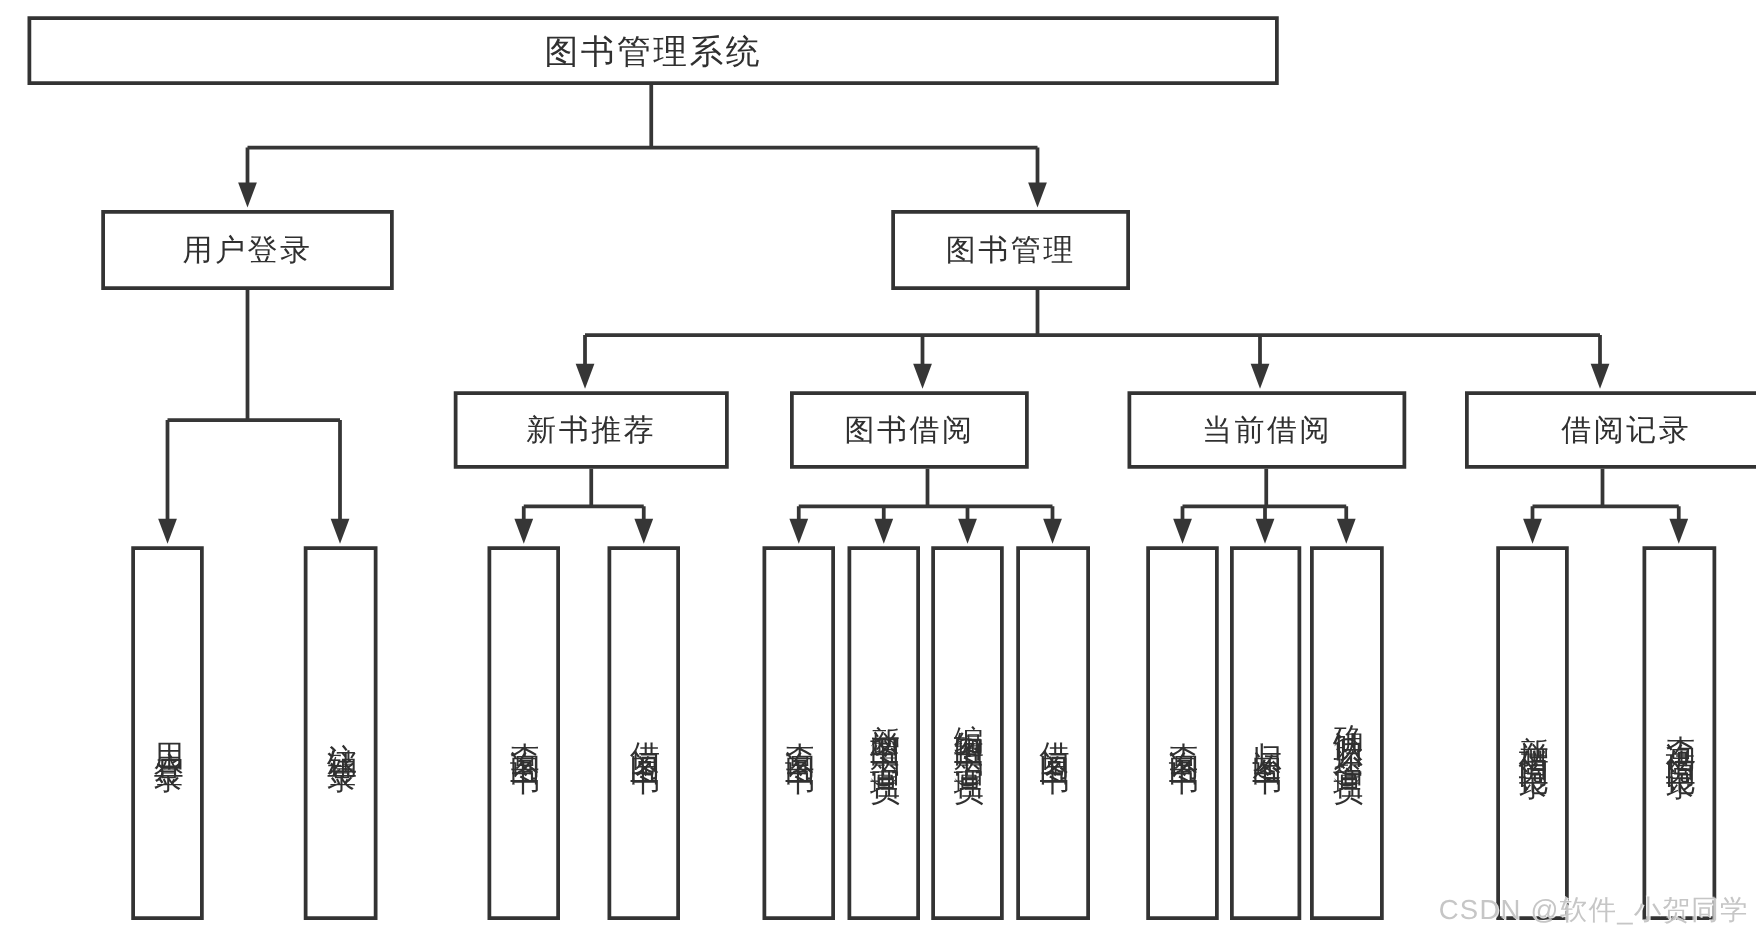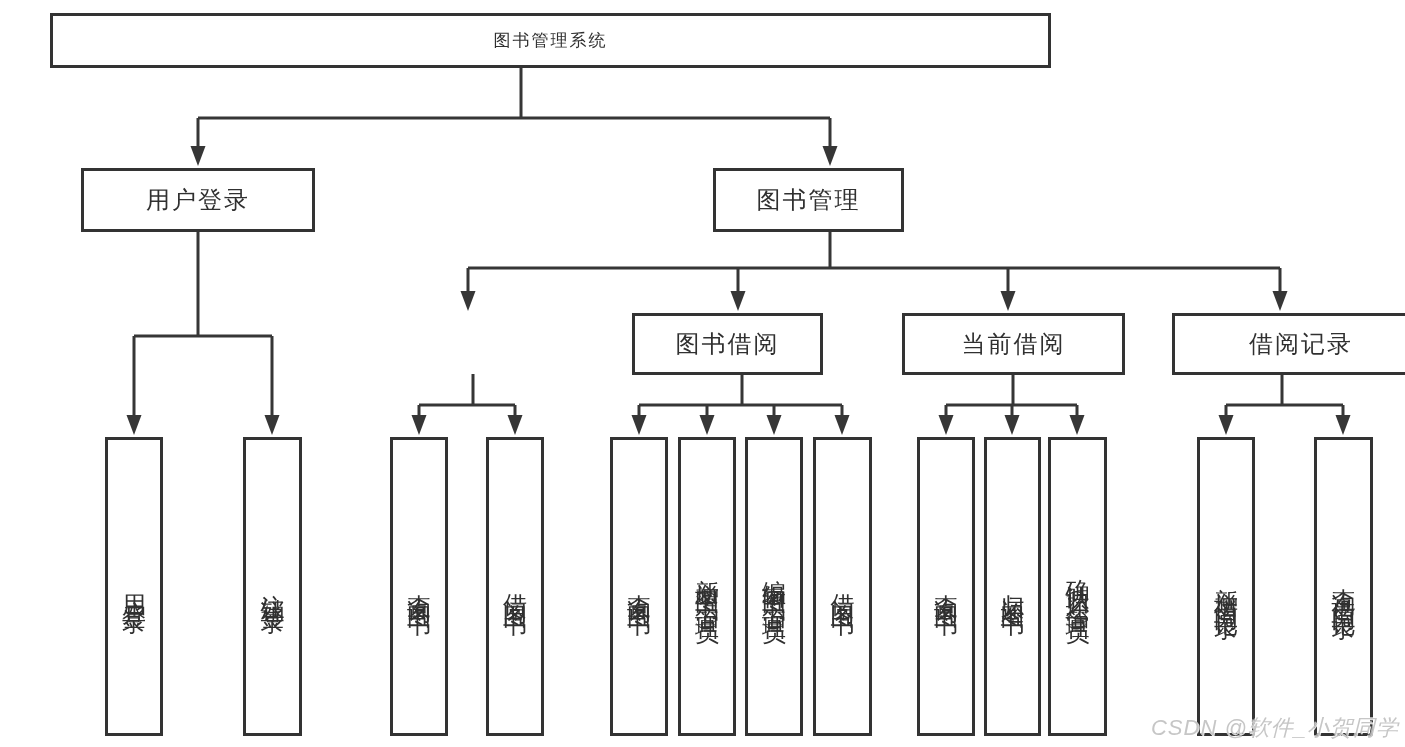--- a/index.html
+++ b/index.html
@@ -7,32 +7,31 @@
   .canvas{
     position:relative;width:1405px;height:747px;background:#ffffff;overflow:hidden;
   }
   .connectors{position:absolute;left:0;top:0;width:1405px;height:747px;z-index:1;}
   .node{
     position:absolute;box-sizing:border-box;background:#ffffff;
     border:3px solid #333333;color:#303030;z-index:2;
     display:flex;align-items:center;justify-content:center;
   }
   .node-h{font-size:24px;letter-spacing:2px;}
-  .node-root{font-size:17px;letter-spacing:2px;margin-left:28px;}
+  .node-root{font-size:27px;letter-spacing:2px;}
   .node-v{
     writing-mode:vertical-rl;text-orientation:mixed;
     font-size:24px;letter-spacing:6px;line-height:1;
     padding:6px 0;
   }
   .watermark{
     position:absolute;right:6px;bottom:4px;z-index:4;
     font-size:22px;letter-spacing:1px;color:#c6c6c6;
     text-shadow:1px 1px 0 rgba(255,255,255,0.85), -1px -1px 0 rgba(255,255,255,0.6);
     white-space:nowrap;
-    font-style:italic;
   }
 </style>
 </head>
 <body>
 
 <div class="canvas">
 
   <svg class="connectors" viewBox="0 0 1405 747" xmlns="http://www.w3.org/2000/svg">
     <g stroke="#363636" stroke-width="3" fill="none">
       <path d="M521,68 V118 M198,118 H830 M198,118 V148 M830,118 V148"></path>
@@ -64,20 +63,21 @@
       <polygon points="1226,435 1218.5,415 1233.5,415"></polygon>
       <polygon points="1343,435 1335.5,415 1350.5,415"></polygon>
     </g>
   </svg>
 
   <div class="node node-h node-root" style="left:22px;top:13px;width:1001px;height:55px;">图书管理系统</div>
 
   <div class="node node-h" style="left:81px;top:168px;width:234px;height:64px;">用户登录</div>
   <div class="node node-h" style="left:713px;top:168px;width:191px;height:64px;">图书管理</div>
 
+  <div class="node node-h" style="left:363px;top:313px;width:220px;height:62px;">新书推荐</div>
   <div class="node node-h" style="left:632px;top:313px;width:191px;height:62px;">图书借阅</div>
   <div class="node node-h" style="left:902px;top:313px;width:223px;height:62px;">当前借阅</div>
   <div class="node node-h" style="left:1172px;top:313px;width:258px;height:62px;">借阅记录</div>
 
   <div class="node node-v" style="left:105px;top:437px;width:58px;height:299px;">用户登录</div>
   <div class="node node-v" style="left:243px;top:437px;width:59px;height:299px;">注销登录</div>
 
   <div class="node node-v" style="left:390px;top:437px;width:58px;height:299px;">查询图书</div>
   <div class="node node-v" style="left:486px;top:437px;width:58px;height:299px;">借阅图书</div>
 

